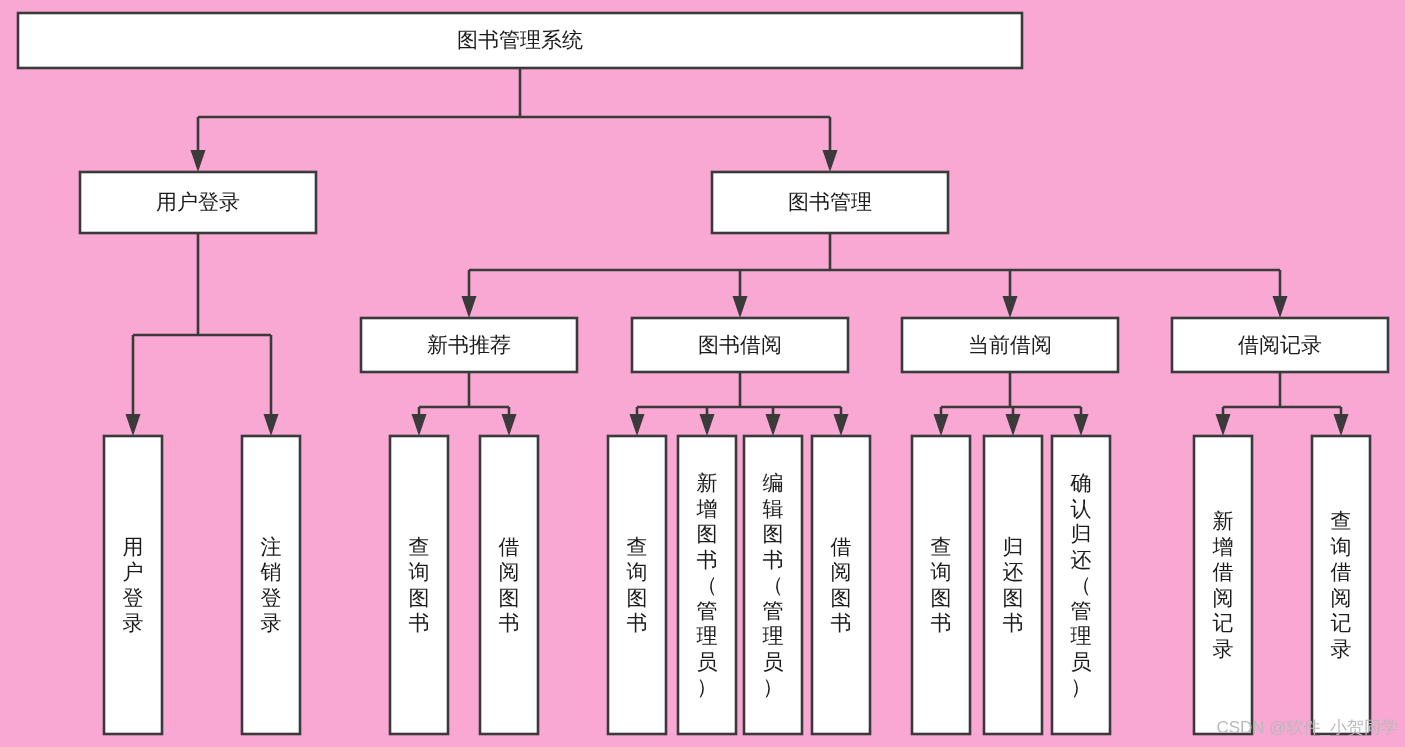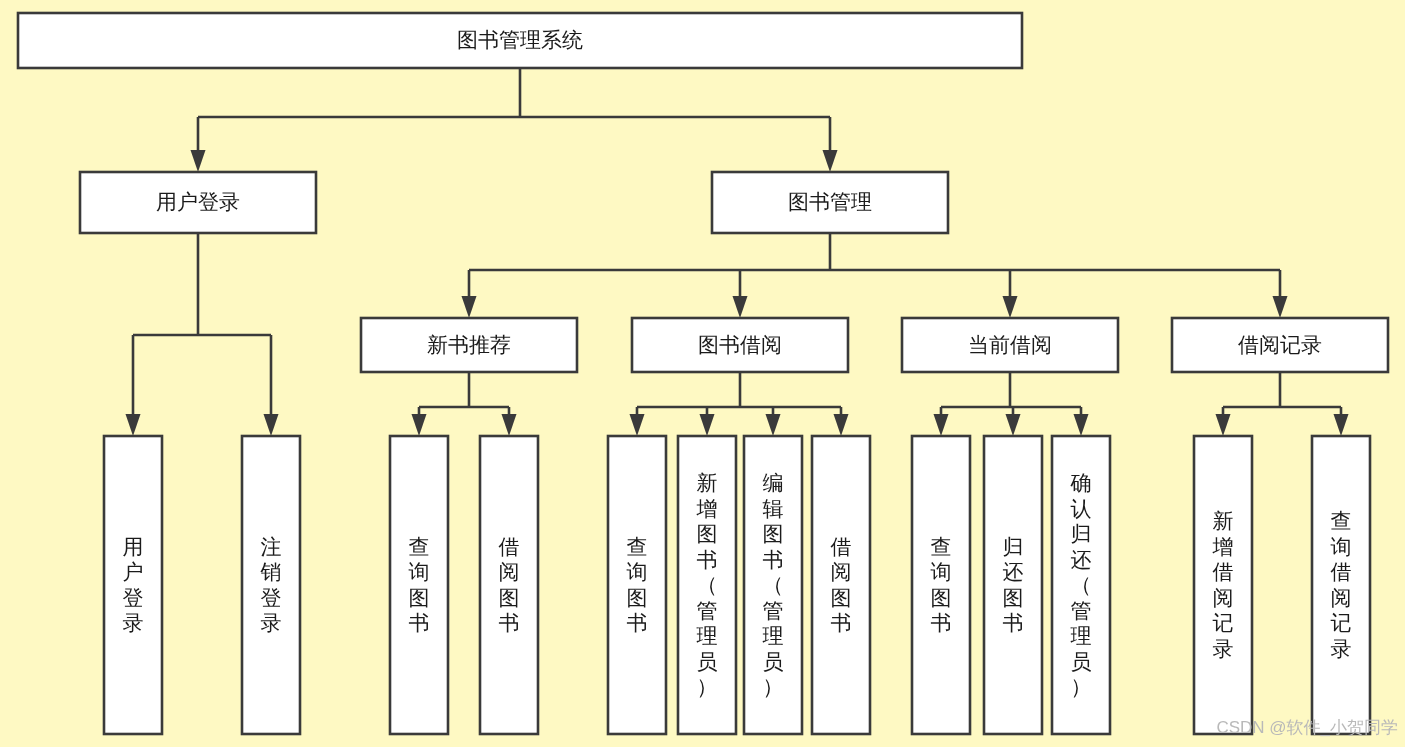--- a/index.html
+++ b/index.html
@@ -7,21 +7,21 @@
     padding: 0;
     background: #ffffff;
   }
   body {
     font-family: "Liberation Sans", "DejaVu Sans", sans-serif;
   }
   #diagram-root {
     position: relative;
     width: 1405px;
     height: 747px;
-    background: #fef9c3;
+    background: #f9a8d4;
     overflow: hidden;
   }
   svg#chart-svg {
     position: absolute;
     left: 0;
     top: 0;
     width: 1405px;
     height: 747px;
     display: block;
   }

